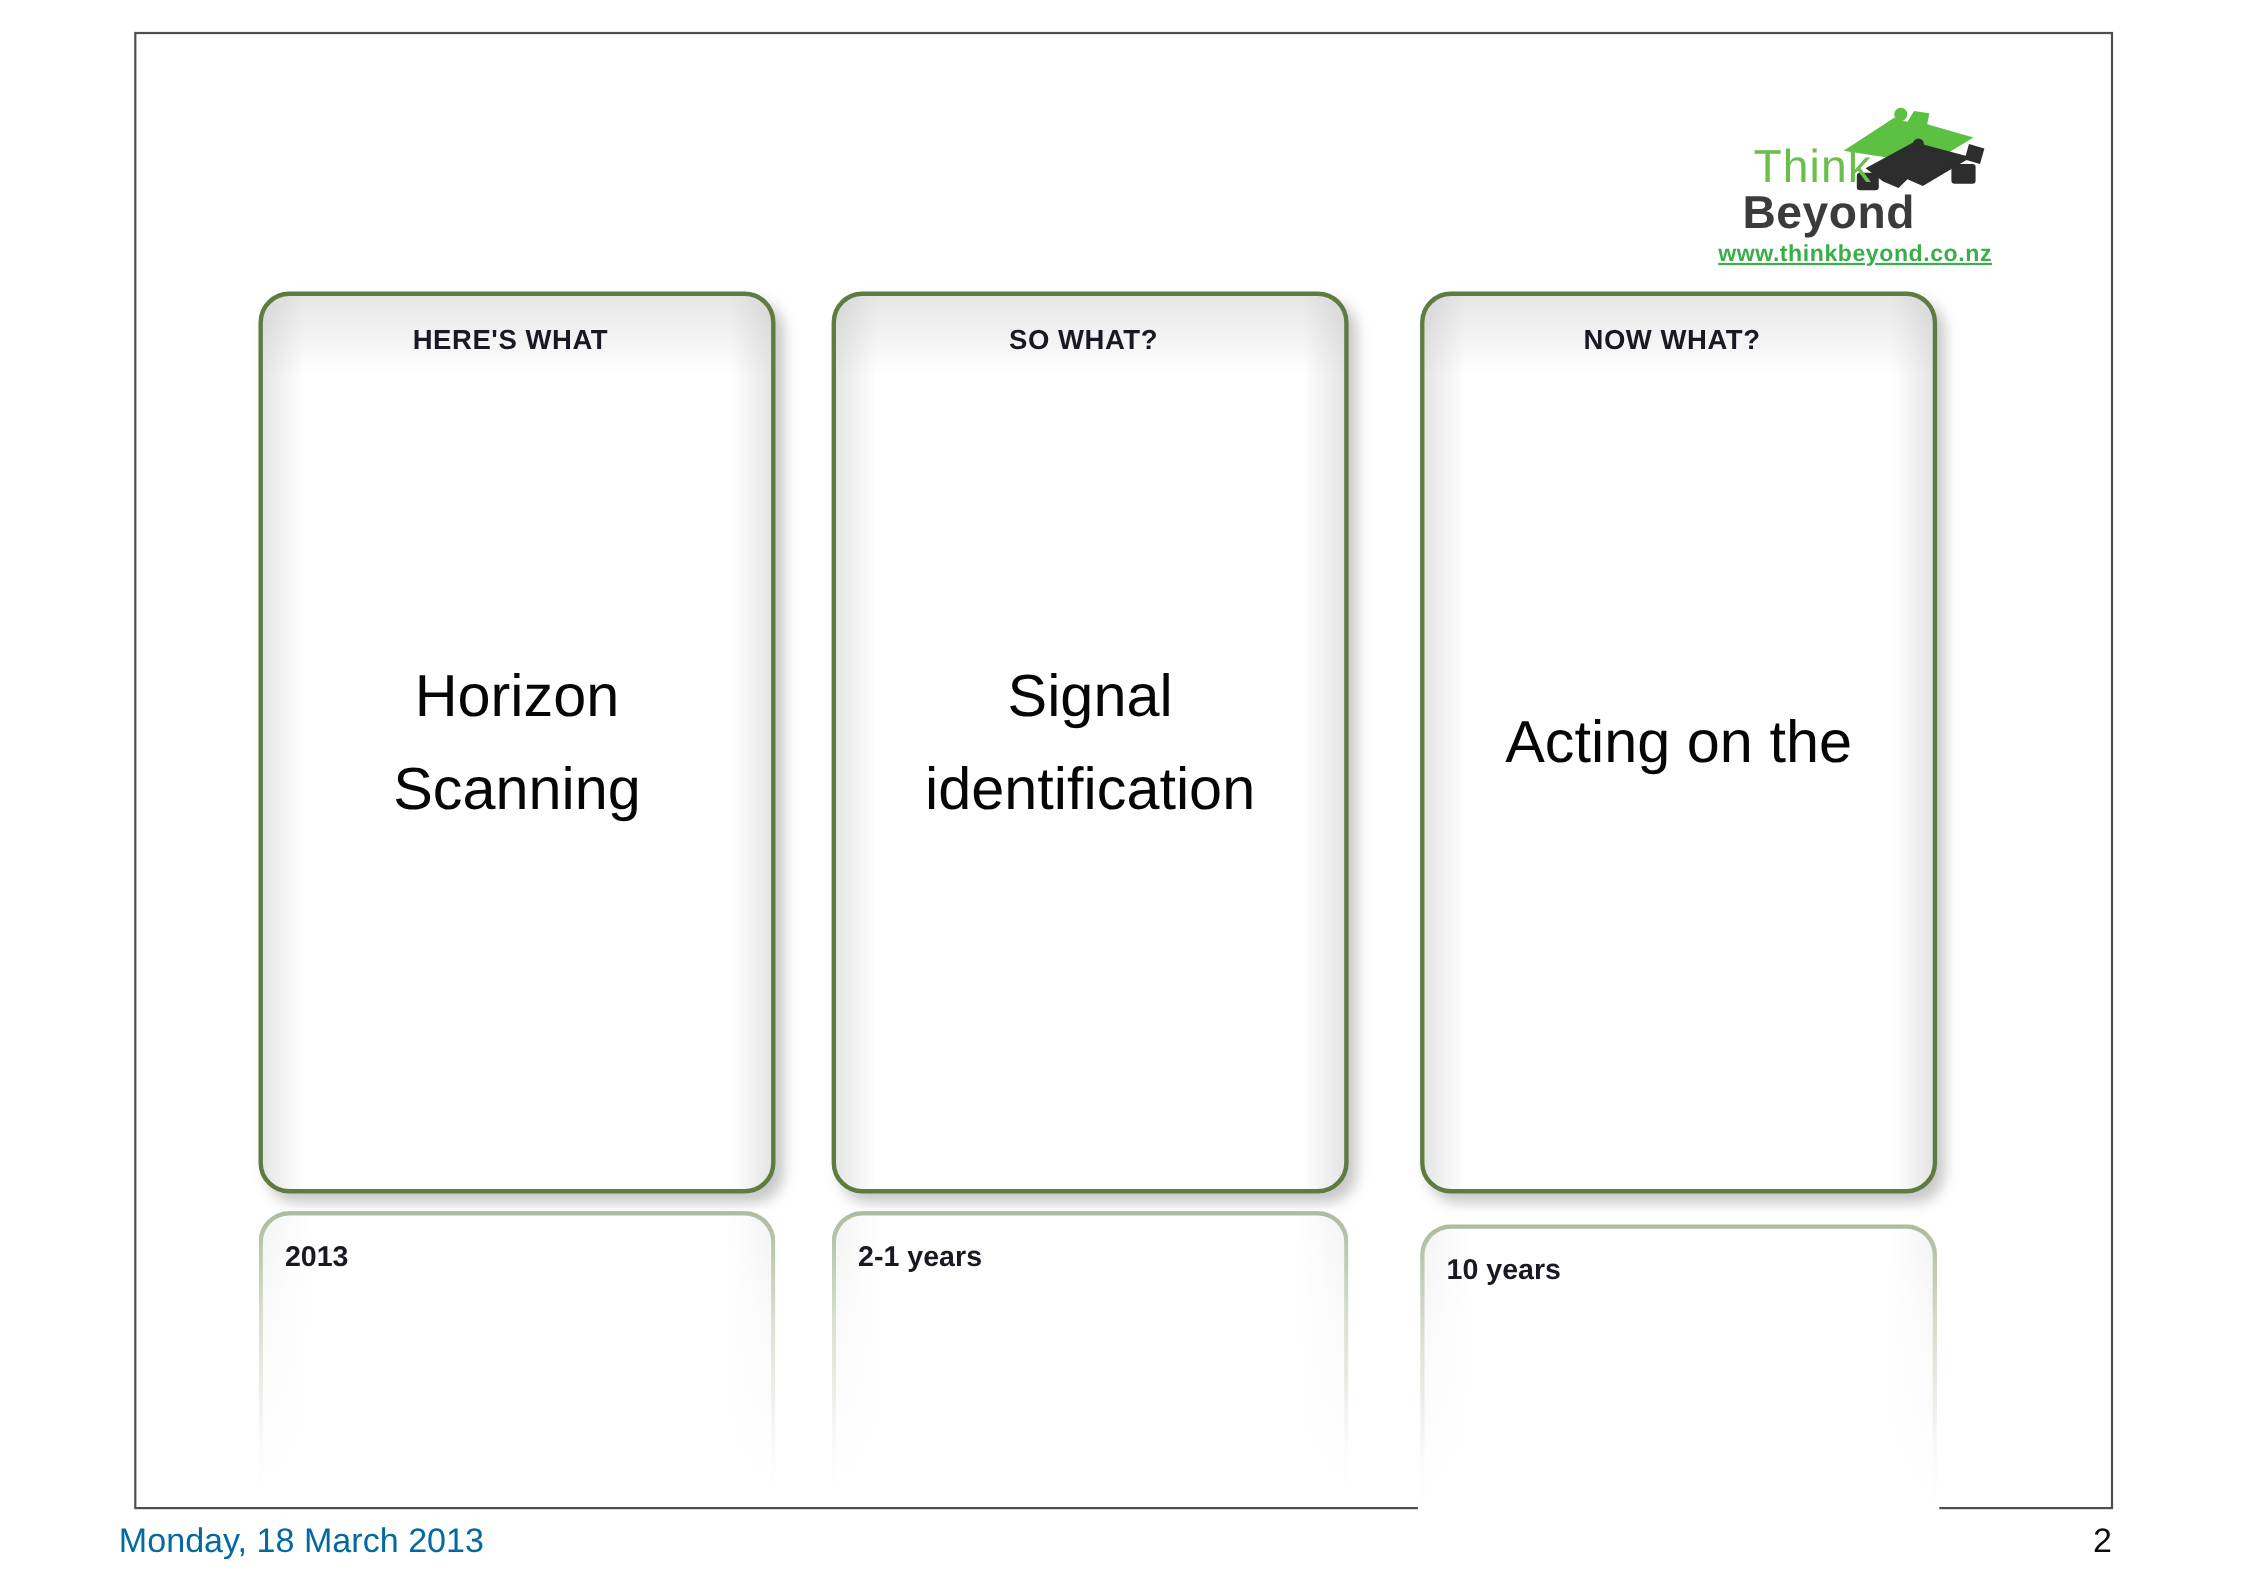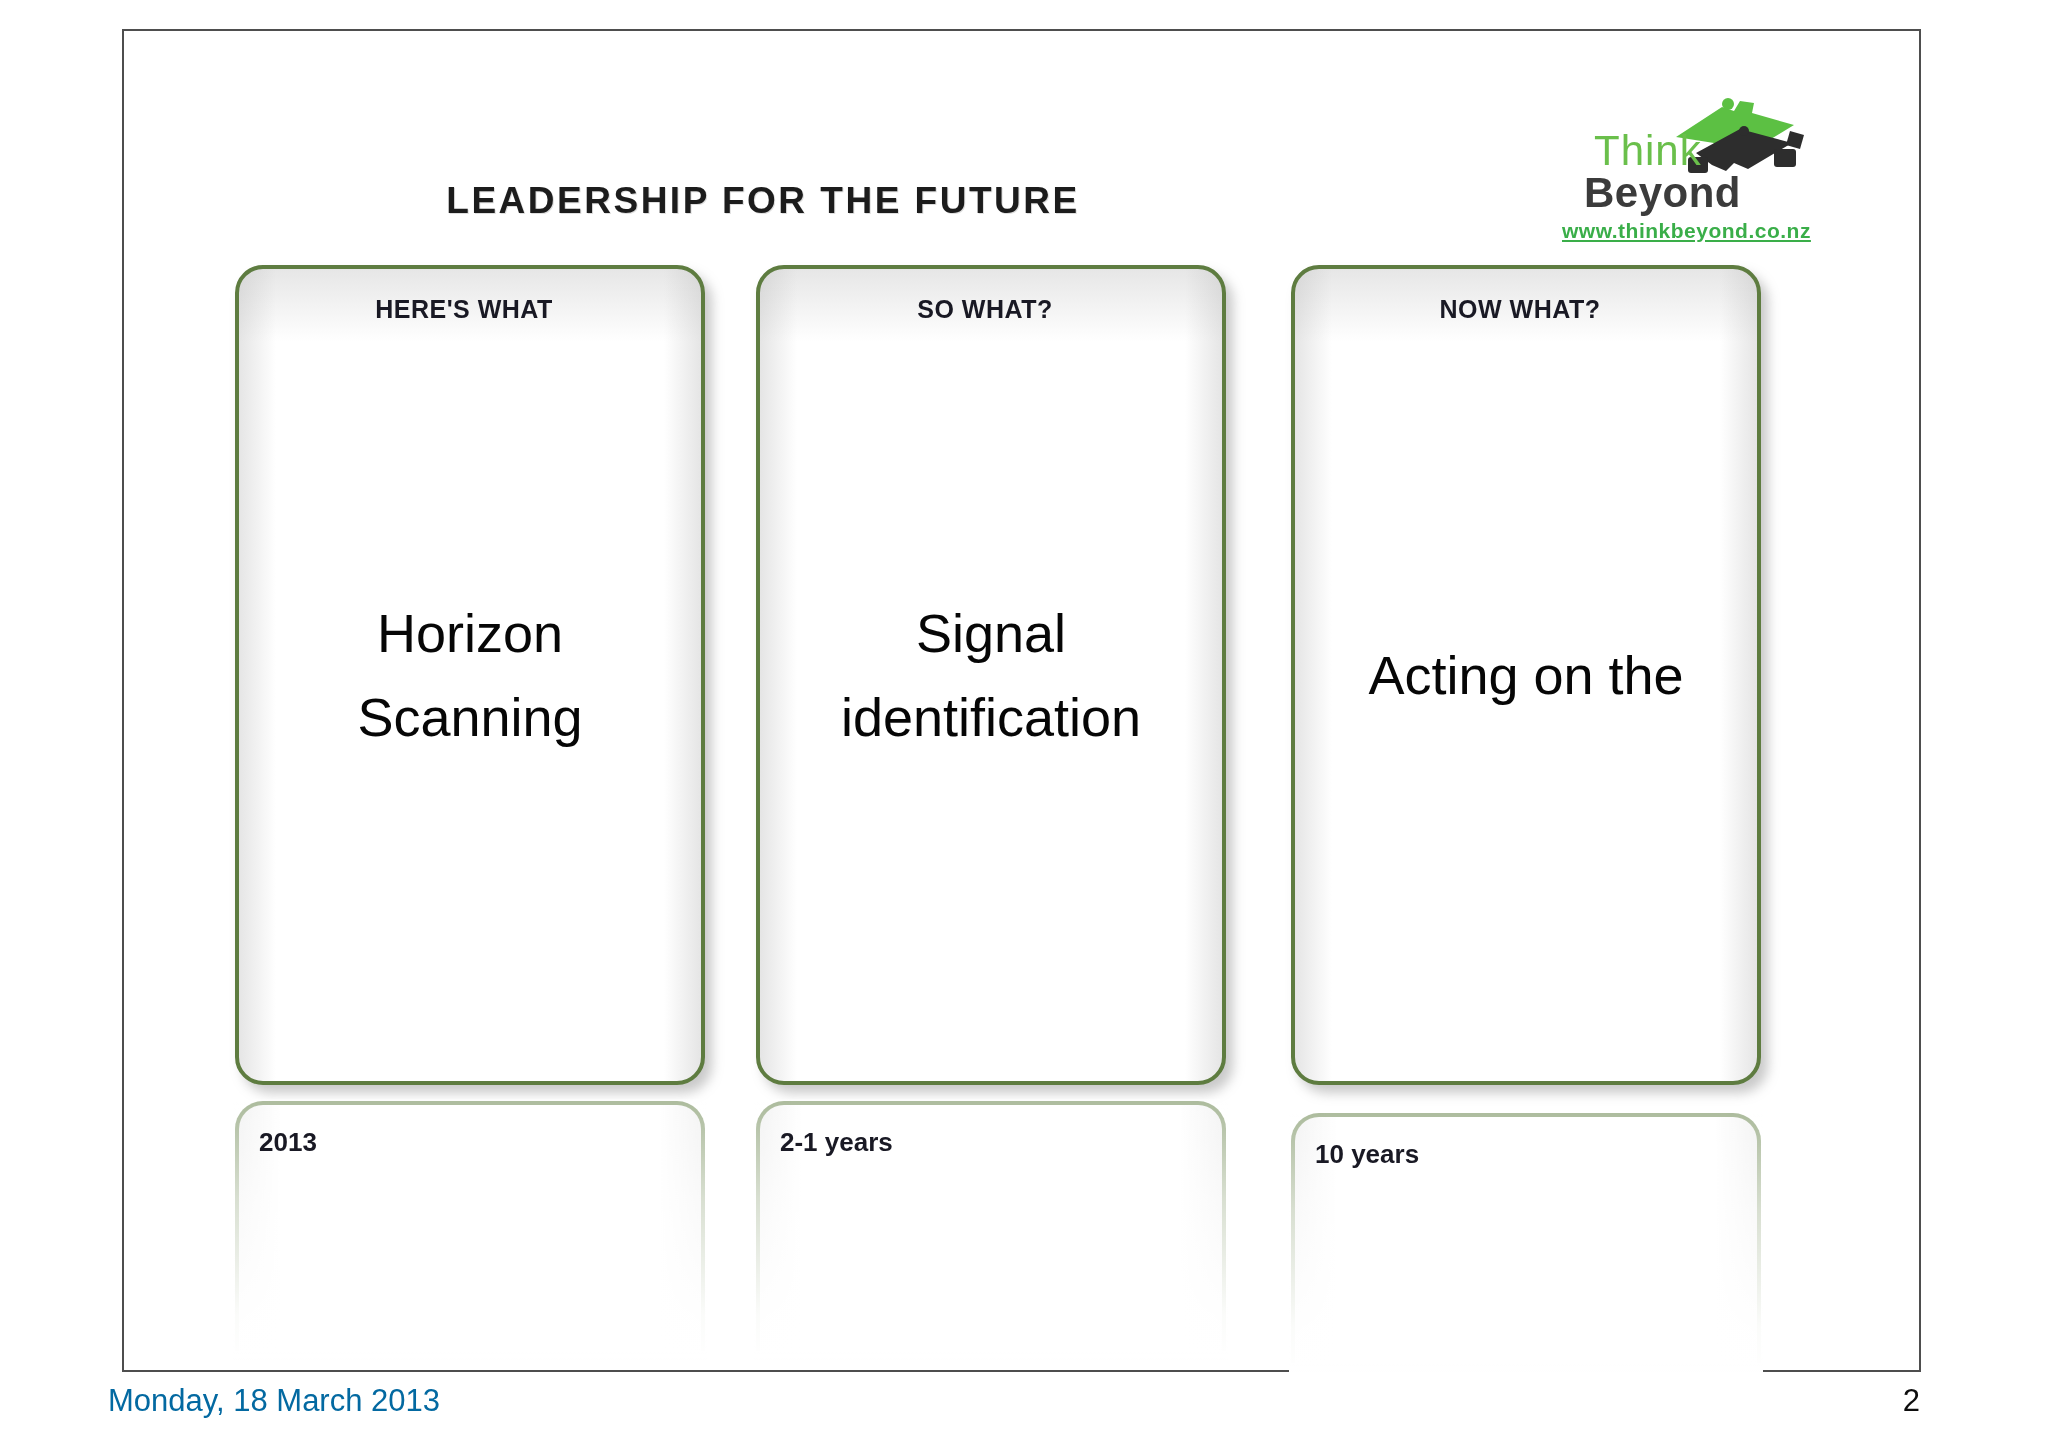--- a/index.html
+++ b/index.html
@@ -90,21 +90,20 @@
   .footer-page{
     position:absolute;left:1880px;top:1383px;width:40px;text-align:right;
     font-size:31px;color:#0d0d0d;
   }
 </style>
 </head>
 <body>
 
 <div class="slide-frame">
 
-  <div class="slide-title">LEADERSHIP FOR THE FUTURE</div>
 
   <div class="logo">
     <svg class="logo-art" viewBox="0 0 150 100" xmlns="http://www.w3.org/2000/svg">
 
       <path d="M14,46 L60,16 L72,20 L78,10 L92,12 L90,22 L132,34 L86,62 L70,56 L62,64 L48,60 L52,52 Z" fill="#5cc043"></path>
       <circle cx="66" cy="13" r="6" fill="#5cc043"></circle>
 
       <path d="M34,62 L78,38 L130,52 L86,78 L72,72 L64,80 L50,74 Z" fill="#2d2d2d"></path>
       <rect x="26" y="66" width="20" height="16" rx="3" fill="#2d2d2d"></rect>
       <rect x="112" y="58" width="22" height="18" rx="3" fill="#2d2d2d"></rect>

